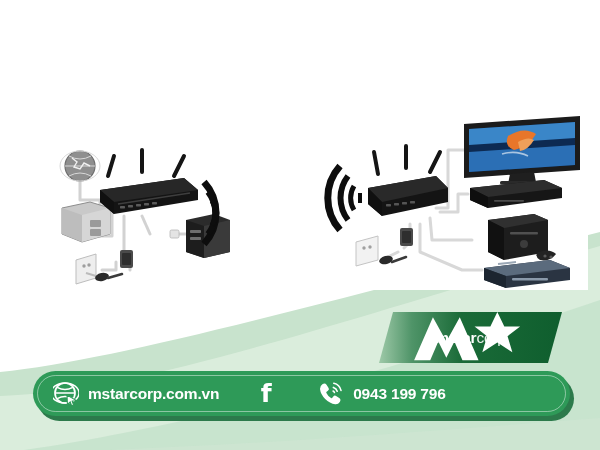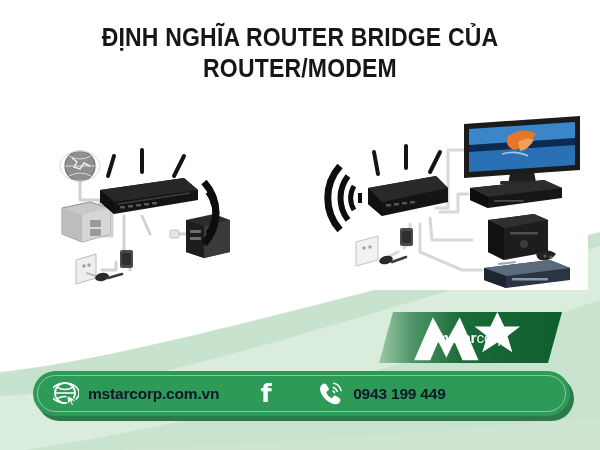--- a/index.html
+++ b/index.html
@@ -129,21 +129,21 @@
     pointer-events: none;
   }
   .contact-item {
     display: flex;
     align-items: center;
     gap: 9px;
     position: relative;
     z-index: 2;
   }
   .contact-label {
-    color: #0f172a;
+    color: #ffffff;
     font-size: 15.5px;
     font-weight: bold;
     letter-spacing: -0.2px;
     white-space: nowrap;
   }
   .contact-icon { display: block; flex: none; }
   #contact-web   { margin-left: 6px; }
   #contact-fb    { margin-left: 40px; }
   #contact-phone { margin-left: 44px; }
   .fb-glyph {
@@ -162,24 +162,20 @@
 <div id="page">
 
   <svg class="bg-layer" viewBox="0 0 600 450" preserveAspectRatio="none">
     <rect x="0" y="0" width="600" height="450" fill="#ffffff"></rect>
     <path d="M600,232 L600,450 L0,450 L0,372 C120,360 330,300 600,232 Z" fill="#c8e3cd"></path>
     <path d="M600,246 L600,450 L0,450 L0,396 C150,390 340,320 600,246 Z" fill="#ddeede" opacity="0.85"></path>
     <path d="M600,300 L600,450 L24,450 C150,432 330,392 600,300 Z" fill="#b9dcc2" opacity="0.55"></path>
     <path d="M600,418 L600,450 L110,450 C260,444 420,432 600,418 Z" fill="#cfe6d3" opacity="0.7"></path>
   </svg>
 
-  <div class="title-block">
-    <div class="title-line">ĐỊNH NGHĨA ROUTER BRIDGE CỦA</div>
-    <div class="title-line">ROUTER/MODEM</div>
-  </div>
 
   <div class="diagram" id="diagram-left">
     <svg viewBox="0 0 248 152" preserveAspectRatio="xMidYMid meet">
       <rect x="0" y="0" width="248" height="152" fill="#ffffff"></rect>
 
       <g fill="none" stroke="#d2d2d2" stroke-width="3" stroke-linecap="round" stroke-linejoin="round">
         <path d="M42,38 L42,62 L62,62 L62,92"></path>
         <path d="M62,98 L74,98 L74,70 L92,70"></path>
         <path d="M86,78 L86,118 L92,118 L92,132"></path>
         <path d="M64,132 L78,132 L78,124"></path>
@@ -380,18 +376,18 @@
         <span class="fb-glyph">f</span>
       </div>
 
       <div class="contact-item" id="contact-phone">
         <svg class="contact-icon" width="27" height="26" viewBox="0 0 27 26">
           <path d="M5.4,3.2 q2.6,-1.6 4.1,0.6 l2.1,3.2 q1,1.6 -0.7,2.8 l-1.3,0.9 q-0.6,0.5 -0.2,1.3 q1.4,3.1 4.6,5 q0.8,0.5 1.3,-0.2 l1,-1.3 q1.2,-1.6 2.8,-0.6 l3.1,2.1 q2.2,1.5 0.6,4 q-1.6,2.5 -4.6,2.2 q-5.4,-0.6 -10,-5.2 q-4.6,-4.6 -5.2,-10 q-0.3,-3 2.4,-4.8 Z" fill="#ffffff"></path>
           <path d="M16.8,2.2 a9.5,9.5 0 0 1 7.2,7.2" fill="none" stroke="#ffffff" stroke-width="1.6" stroke-linecap="round"></path>
           <path d="M16.4,6.4 a5.8,5.8 0 0 1 3.8,3.8" fill="none" stroke="#ffffff" stroke-width="1.6" stroke-linecap="round"></path>
           <path d="M16.1,10.1 a2.4,2.4 0 0 1 1.3,1.3" fill="none" stroke="#ffffff" stroke-width="1.6" stroke-linecap="round"></path>
         </svg>
-        <span class="contact-label">0943 199 449</span>
+        <span class="contact-label">0943 199 796</span>
       </div>
     </div>
   </div>
 
 </div>
 
 </body></html>

